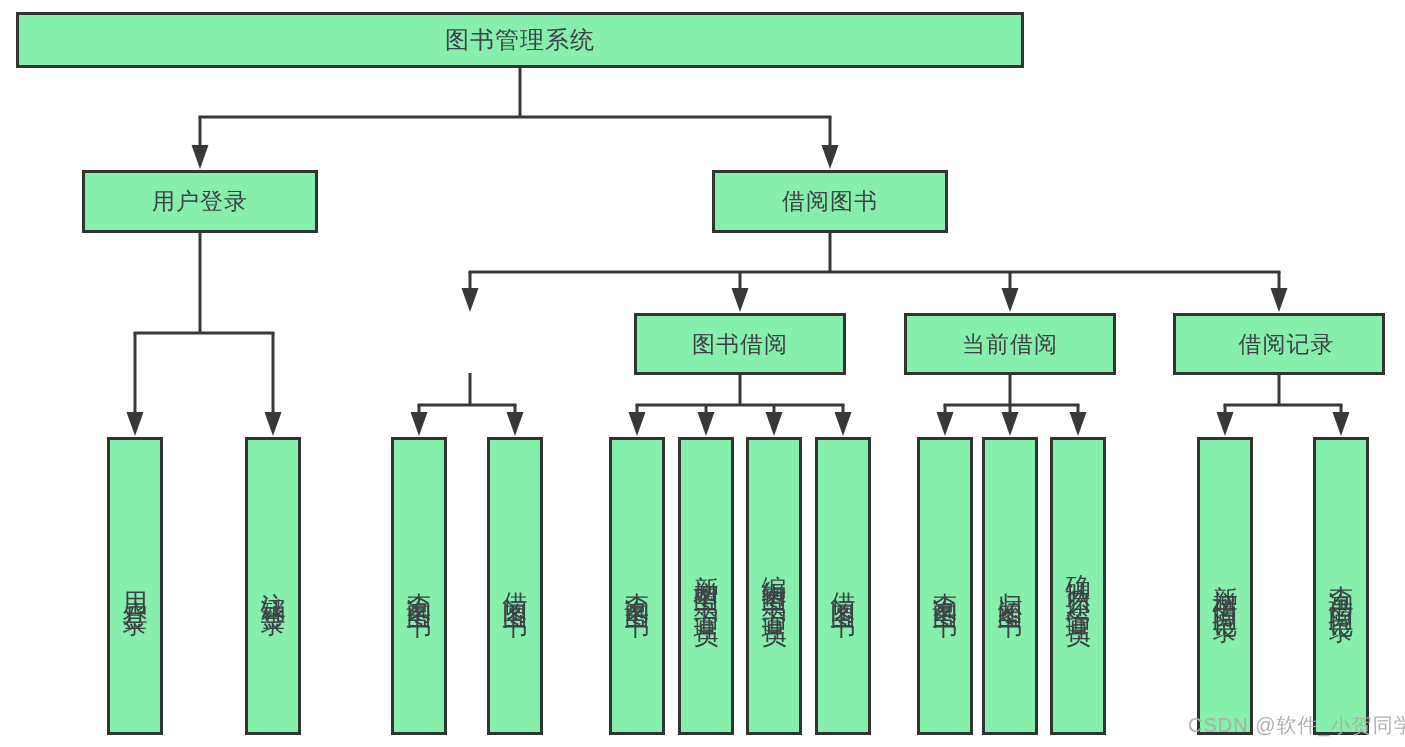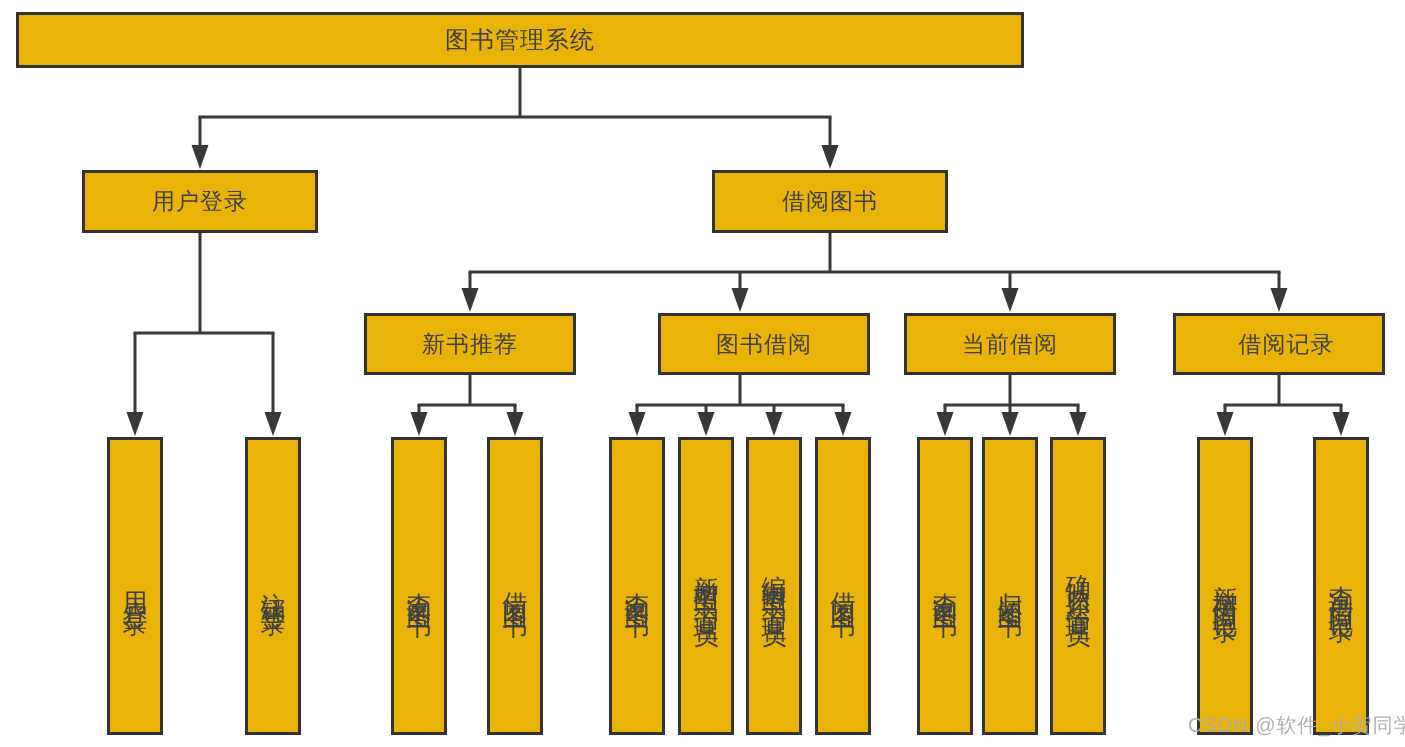--- a/index.html
+++ b/index.html
@@ -26,42 +26,42 @@
     stroke-width: 3;
   }
   svg.connectors polygon {
     fill: #383838;
     stroke: none;
   }
   .node {
     position: absolute;
     box-sizing: border-box;
     border: 3px solid #333333;
-    background: #eab308;
+    background: #86efac;
     display: flex;
     align-items: center;
     justify-content: center;
     color: #3d4046;
     z-index: 2;
   }
   .h-node { font-size: 23px; letter-spacing: 1px; }
   .root-node { font-size: 24px; letter-spacing: 1px; }
   .v-node span {
     writing-mode: vertical-rl;
     text-orientation: mixed;
     font-size: 25px;
     letter-spacing: 7px;
     line-height: 1;
   }
   
   .n-root   { left: 16px;  top: 12px;  width: 1008px; height: 56px; }
   .n-login  { left: 82px;  top: 170px; width: 236px;  height: 63px; }
   .n-mgmt   { left: 712px; top: 170px; width: 236px;  height: 63px; }
   .n-l3a { left: 364px;  top: 313px; width: 212px; height: 62px; }
-  .n-l3b { left: 634px;  top: 313px; width: 212px; height: 62px; margin-left: 24px; }
+  .n-l3b { left: 634px;  top: 313px; width: 212px; height: 62px; }
   .n-l3c { left: 904px;  top: 313px; width: 212px; height: 62px; text-align: right; }
   .n-l3d { left: 1173px; top: 313px; width: 212px; height: 62px; padding-left: 15px; }
   .leaf { top: 437px; width: 56px; height: 298px; }
   .lf1  { left: 107px; }
   .lf2  { left: 245px; }
   .lf3  { left: 391px; }
   .lf4  { left: 487px; }
   .lf5  { left: 609px; }
   .lf6  { left: 678px; }
   .lf7  { left: 746px; }
@@ -167,23 +167,20 @@
     <span>图书管理系统</span>
   </div>
 
   <div class="node h-node n-login">
     <span>用户登录</span>
   </div>
   <div class="node h-node n-mgmt">
     <span>借阅图书</span>
   </div>
 
-  <div class="node h-node n-l3a">
-    <span>新书推荐</span>
-  </div>
   <div class="node h-node n-l3b">
     <span>图书借阅</span>
   </div>
   <div class="node h-node n-l3c">
     <span>当前借阅</span>
   </div>
   <div class="node h-node n-l3d">
     <span>借阅记录</span>
   </div>
 

